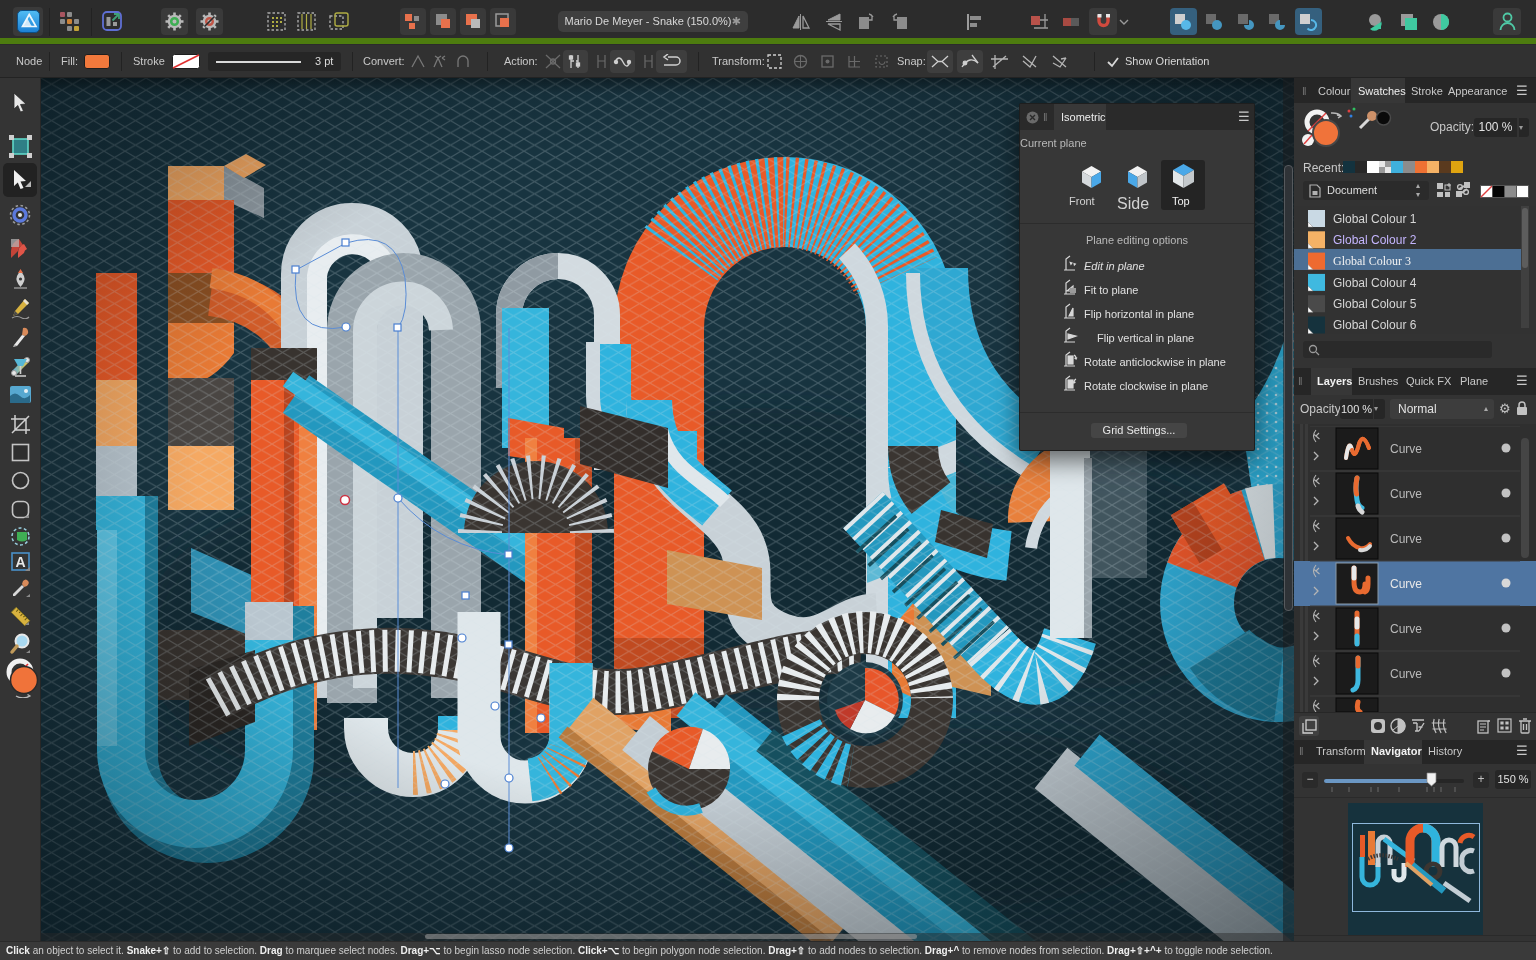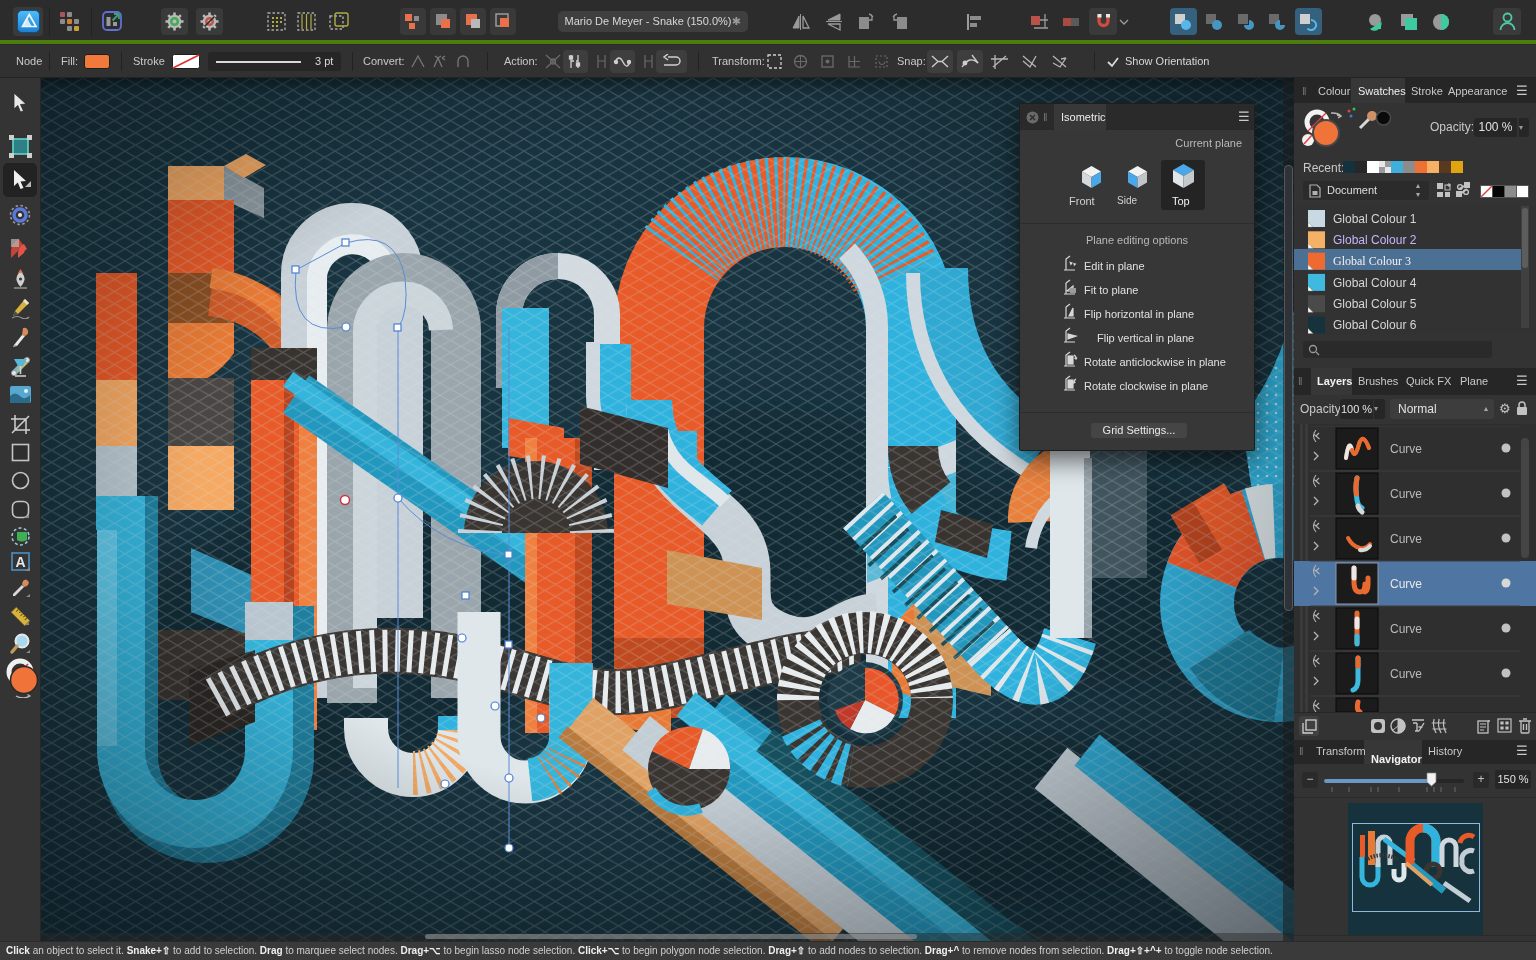--- a/index.html
+++ b/index.html
@@ -1,20 +1,20 @@
 <!DOCTYPE html>
 <html><head>
 <meta charset="utf-8">
 <style>
 * { margin:0; padding:0; box-sizing:border-box; }
 html,body { width:1536px; height:960px; overflow:hidden; background:#2b2b2b;
   font-family:"Liberation Sans", sans-serif; }
 #root { position:relative; width:1536px; height:960px; }
 .abs { position:absolute; }
-#topbar { left:0; top:0; width:1536px; height:44px; background:#2c2c2c; border-bottom:4px solid #4d7c0f; }
+#topbar { left:0; top:0; width:1536px; height:44px; background:#2c2c2c; border-bottom:6px solid #4d7c0f; }
 #ctxbar { left:0; top:45px; width:1536px; height:33px; background:#313131; border-bottom:1px solid #232323; }
 #leftbar { left:0; top:78px; width:41px; height:863px; background:#343434; border-right:1px solid #272727; }
 #canvas { left:41px; top:78px; width:1253px; height:863px; background:#1b3944; overflow:hidden; }
 #rightpanel { left:1294px; top:78px; width:242px; height:863px; background:#333333; }
 #vscrollstrip { left:1283px; top:78px; width:11px; height:863px; background:rgba(25,28,30,0.55); }
 #statusbar { left:0; top:941px; width:1536px; height:19px; background:#3a3a3a; border-top:1px solid #2a2a2a;
   color:#cfcfcf; font-size:10px; line-height:18px; white-space:nowrap; padding-left:6px; }
 #statusbar b { color:#efefef; font-weight:bold; }
 .ttxt { color:#c9c9c9; font-size:11px; }
 .sep { position:absolute; width:1px; background:#222; }
@@ -870,21 +870,21 @@
         <path d="M4 4 h2 v2 h-2 Z M9 4 h2 v2 h-2 Z M4 9 h2 v2 h-2 Z M9 9 h2 v2 h-2 Z" fill="#c2c2c2"></path>
       </svg>
     <svg class="abs" style="left:224px;top:639px" width="14" height="17" fill="none" stroke="#c2c2c2" stroke-width="1.3">
         <path d="M1 4 H13 M3 4 V15 a1 1 0 0 0 1 1 H10 a1 1 0 0 0 1 -1 V4 M5 2 h4 M5.5 7 v6 M8.5 7 v6"></path>
       </svg>
 
     <div class="abs" style="left:0;top:662px;width:242px;height:24px;background:#262626;"></div>
     <div class="abs" style="left:70px;top:662px;width:58px;height:24px;background:#373737;"></div>
     <div class="abs ttxt" style="left:5px;top:667px;color:#777;">‖</div>
     <div class="abs ttxt" style="left:22px;top:667px;">Transform</div>
-    <div class="abs ttxt" style="left:77px;top:667px;color:#f2f2f2;font-weight:bold;margin-top:8px;">Navigator</div>
+    <div class="abs ttxt" style="left:77px;top:667px;color:#f2f2f2;font-weight:bold;">Navigator</div>
     <div class="abs ttxt" style="left:134px;top:667px;">History</div>
     <div class="abs" style="left:222px;top:665px;color:#c9c9c9;font-size:13px;">☰</div>
     <div class="abs" style="left:8px;top:694px;width:16px;height:16px;background:#2a2a2a;border-radius:3px;color:#c2c2c2;text-align:center;line-height:15px;font-size:12px;">−</div>
     <div class="abs" style="left:30px;top:701px;width:140px;height:4px;background:#262626;border-radius:2px;"></div>
     <div class="abs" style="left:30px;top:701px;width:107px;height:4px;background:#6b97c4;border-radius:2px;"></div>
     <svg class="abs" style="left:132px;top:694px" width="11" height="15">
         <path d="M1 1 h9 v9 l-4.5 4 L1 10 Z" fill="#f2f2f2" stroke="#888" stroke-width="0.7"></path>
       </svg>
     <svg class="abs" style="left:30px;top:709px" width="145" height="6" stroke="#6a6a6a">
         <path d="M8 0 v5 M25 0 v5 M47 0 v5 M54 0 v5 M75 0 v5 M103 0 v5 M110 0 v5 M117 0 v5 M131 0 v5"></path>
@@ -921,47 +921,47 @@
     <div class="abs" style="left:0;top:0;width:234px;height:26px;background:#2a2a2a;"></div>
     <div class="abs" style="left:34px;top:0;width:52px;height:26px;background:#383838;"></div>
     <svg class="abs" style="left:6px;top:7px" width="13" height="13">
         <circle cx="6.5" cy="6.5" r="6" fill="#6a6a6a"></circle>
         <path d="M4 4 L9 9 M9 4 L4 9" stroke="#2a2a2a" stroke-width="1.4"></path>
       </svg>
     <div class="abs" style="left:23px;top:7px;color:#777;font-size:11px;">‖</div>
     <div class="abs" style="left:41px;top:7px;color:#ededed;font-size:11px;">Isometric</div>
     <div class="abs" style="left:218px;top:5px;color:#c9c9c9;font-size:13px;">☰</div>
     <div class="abs" style="left:0;top:26px;width:234px;height:320px;"></div>
-    <div class="abs" style="left:0;top:33px;width:222px;color:#b9b9b9;font-size:11px;text-align:right;">Current plane</div>
+    <div class="abs" style="left:0;top:33px;width:222px;color:#b9b9b9;font-size:11px;text-align:left;">Current plane</div>
     <div class="abs" style="left:141px;top:56px;width:44px;height:50px;background:#242424;border-radius:3px;"></div>
     <svg class="abs" style="left:60px;top:61px" width="23" height="25">
         <path d="M11.5 1 L21 6.5 L11.5 12 L2 6.5 Z" fill="#f2f2f2"></path>
         <path d="M2 6.5 L11.5 12 L11.5 23 L2 17.5 Z" fill="#d5d9dc"></path>
         <path d="M21 6.5 L11.5 12 L11.5 23 L21 17.5 Z" fill="#4aa8e8"></path>
       </svg>
     <svg class="abs" style="left:106px;top:61px" width="23" height="25">
         <path d="M11.5 1 L21 6.5 L11.5 12 L2 6.5 Z" fill="#f2f2f2"></path>
         <path d="M2 6.5 L11.5 12 L11.5 23 L2 17.5 Z" fill="#4aa8e8"></path>
         <path d="M21 6.5 L11.5 12 L11.5 23 L21 17.5 Z" fill="#c0c5c9"></path>
       </svg>
     <svg class="abs" style="left:151px;top:59px" width="25" height="27">
         <path d="M12.5 1 L23 7 L12.5 13 L2 7 Z" fill="#4aa8e8"></path>
         <path d="M2 7 L12.5 13 L12.5 25 L2 19 Z" fill="#e2e6e8"></path>
         <path d="M23 7 L12.5 13 L12.5 25 L23 19 Z" fill="#c4c9cc"></path>
       </svg>
     <div class="abs" style="left:49px;top:91px;color:#d2d2d2;font-size:11px;">Front</div>
-    <div class="abs" style="left:97px;top:91px;color:#d2d2d2;font-size:10px;">Side</div>
+    <div class="abs" style="left:97px;top:91px;color:#d2d2d2;font-size:16px;">Side</div>
     <div class="abs" style="left:152px;top:91px;color:#f0f0f0;font-size:11px;">Top</div>
     <div class="abs" style="left:0;top:119px;width:234px;height:1px;background:#2c2c2c;"></div>
     <div class="abs" style="left:0;top:130px;width:234px;color:#b9b9b9;font-size:11px;text-align:center;">Plane editing options</div>
     <svg class="abs" style="left:42px;top:151px" width="15" height="17" fill="none" stroke="#d8d8d8" stroke-width="1.2">
         <path d="M2 15 h11 M4 15 V4 l4 -3"></path>
         <path d="M7 5 l2 5 l3 -4 l1 5 l3 -3" fill="#d8d8d8" stroke="none" transform="scale(0.8) translate(2,3)"></path>
       </svg>
-    <div class="abs" style="left:64px;top:156px;color:#e0e0e0;font-size:11px;">Edit in plane</div>
+    <div class="abs" style="left:64px;top:156px;color:#e0e0e0;font-size:11px;font-style:italic;">Edit in plane</div>
     <svg class="abs" style="left:42px;top:175px" width="16" height="17" fill="none" stroke="#d8d8d8" stroke-width="1.2">
         <path d="M2 15 h11 M4 15 V4 l4 -3 M5 12 l6 -5 v5 Z"></path>
         <rect x="8" y="9" width="6" height="5" fill="#9a9a9a" stroke="none"></rect>
       </svg>
     <div class="abs" style="left:64px;top:180px;color:#e0e0e0;font-size:11px;">Fit to plane</div>
     <svg class="abs" style="left:42px;top:199px" width="16" height="17" fill="none" stroke="#d8d8d8" stroke-width="1.2">
         <path d="M2 15 h11 M4 15 V4 l4 -3"></path>
         <path d="M7 13 l4 -8 v8 Z" fill="#d8d8d8"></path>
       </svg>
     <div class="abs" style="left:64px;top:204px;color:#e0e0e0;font-size:11px;text-align:right;">Flip horizontal in plane</div>

